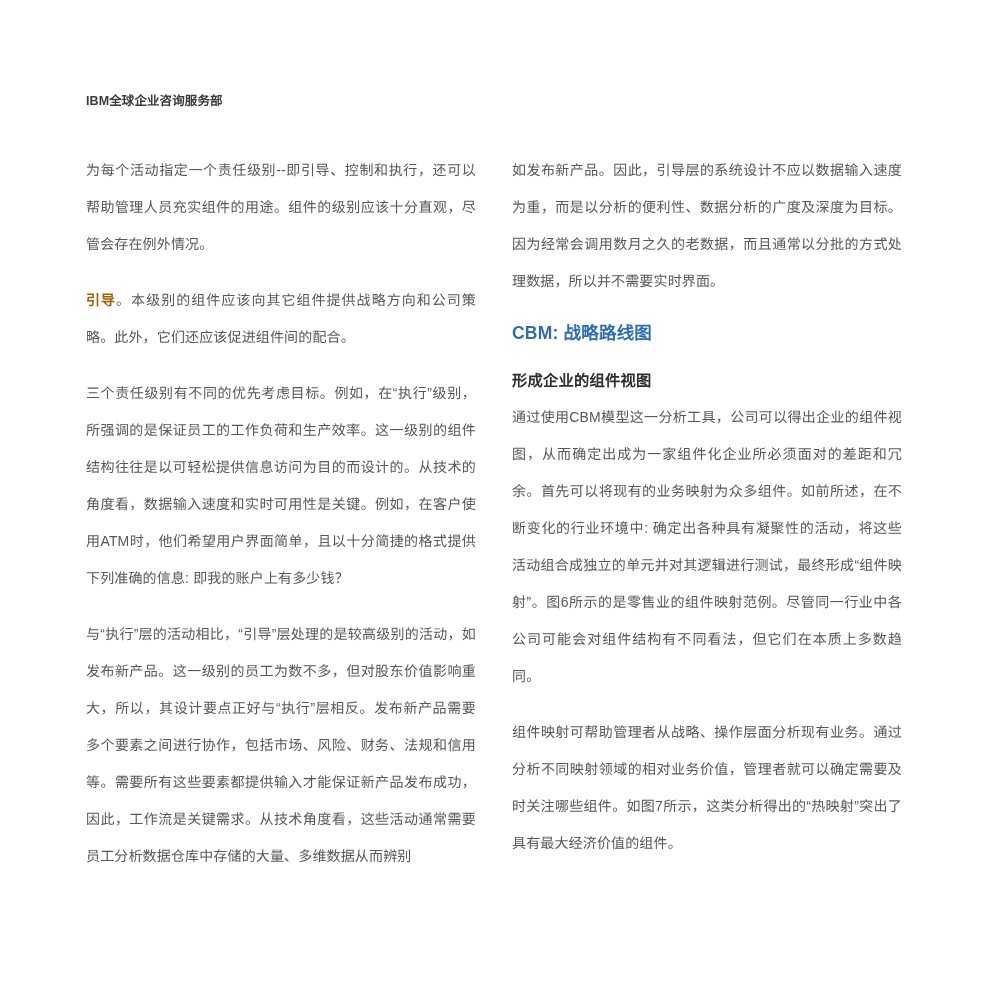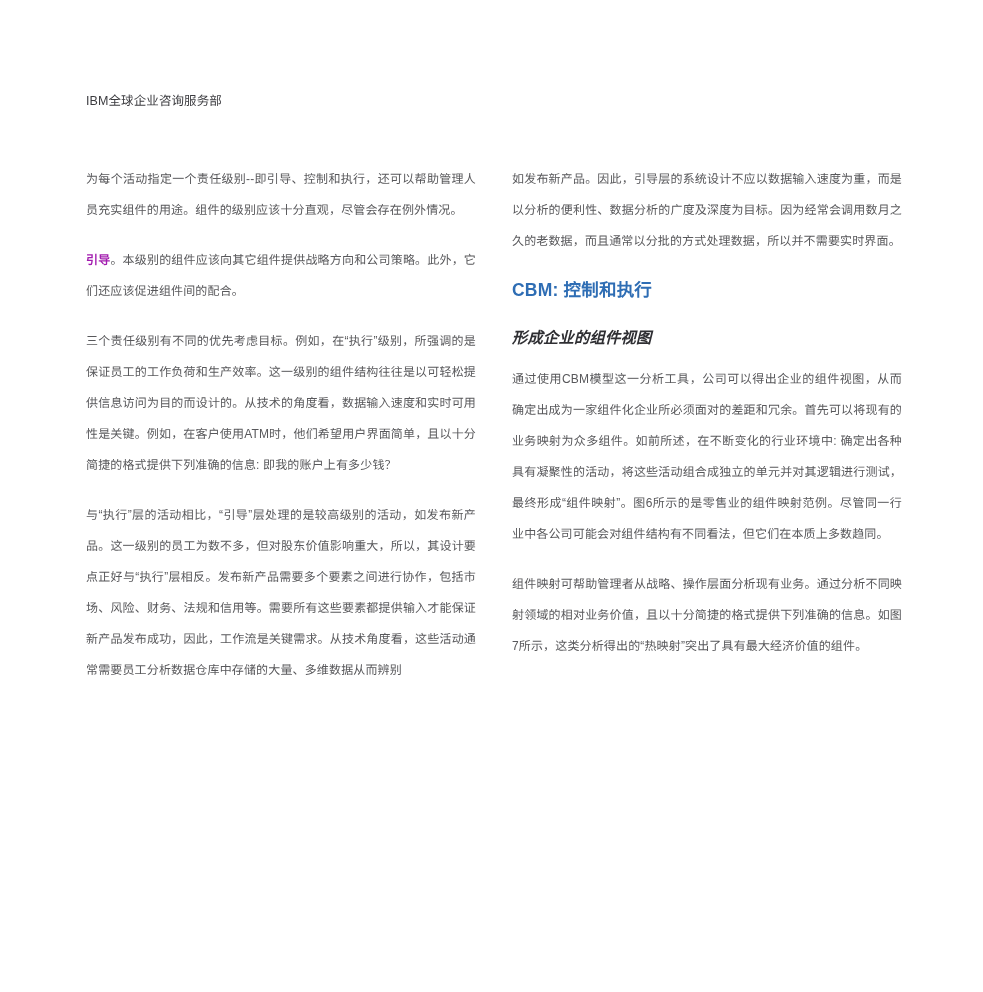--- a/index.html
+++ b/index.html
@@ -20,21 +20,21 @@
     overflow: hidden;
     box-sizing: border-box;
   }
 
   
   .runhead {
     position: absolute;
     left: 86px;
     top: 90px;
     font-size: 12.5px;
-    font-weight: normal;
+    font-weight: bold;
     letter-spacing: 0.1px;
     color: #3b3b3f;
     white-space: nowrap;
   }
 
   
   .columns {
     position: absolute;
     left: 86px;
     top: 152px;
@@ -44,53 +44,52 @@
     flex-direction: row;
     justify-content: space-between;
     align-items: flex-start;
   }
   .col {
     width: 390px;
     box-sizing: border-box;
   }
 
   p.para {
-    margin: 12px 0 19px 0;
-    font-size: 12px;
-    line-height: 31px;
+    margin: 0 0 19px 0;
+    font-size: 14px;
+    line-height: 37px;
     color: #58585b;
     text-align: justify;
     text-justify: inter-ideograph;
     letter-spacing: 0.15px;
     word-break: break-all;
   }
   p.para:last-child { margin-bottom: 0; }
 
   .lead {
     font-weight: bold;
-    color: #a21caf;
+    color: #a16207;
   }
 
   
   h2.sect-blue {
     margin: 10px 0 6px 0;
     font-size: 17.5px;
     line-height: 28px;
     font-weight: bold;
     color: #2e6db4;
     letter-spacing: 0.2px;
   }
   h3.sect-bold {
     margin: 20px 0 4px 0;
     font-size: 15.3px;
     line-height: 28px;
     font-weight: bold;
     color: #2f2f33;
     letter-spacing: 0.2px;
-    font-style: italic;
   }
 </style>
 </head>
 <body>
 
 <div class="page">
 
   <div class="runhead">IBM全球企业咨询服务部</div>
 
   <div class="columns">
@@ -106,25 +105,25 @@
       <p class="para"><span>三个责任级别有不同的优先考虑目标。例如，在“执行”级别，所强调的是保证员工的工作负荷和生产效率。这一级别的组件结构往往是以可轻松提供信息访问为目的而设计的。从技术的角度看，数据输入速度和实时可用性是关键。例如，在客户使用ATM时，他们希望用户界面简单，且以十分简捷的格式提供下列准确的信息: 即我的账户上有多少钱？</span></p>
 
       <p class="para"><span>与“执行”层的活动相比，“引导”层处理的是较高级别的活动，如发布新产品。这一级别的员工为数不多，但对股东价值影响重大，所以，其设计要点正好与“执行”层相反。发布新产品需要多个要素之间进行协作，包括市场、风险、财务、法规和信用等。需要所有这些要素都提供输入才能保证新产品发布成功，因此，工作流是关键需求。从技术角度看，这些活动通常需要员工分析数据仓库中存储的大量、多维数据从而辨别</span></p>
 
     </div>
 
     <div class="col">
 
       <p class="para"><span>如发布新产品。因此，引导层的系统设计不应以数据输入速度为重，而是以分析的便利性、数据分析的广度及深度为目标。因为经常会调用数月之久的老数据，而且通常以分批的方式处理数据，所以并不需要实时界面。</span></p>
 
-      <h2 class="sect-blue">CBM: 控制和执行</h2>
+      <h2 class="sect-blue">CBM: 战略路线图</h2>
 
 
       <h3 class="sect-bold">形成企业的组件视图</h3>
 
       <p class="para"><span>通过使用CBM模型这一分析工具，公司可以得出企业的组件视图，从而确定出成为一家组件化企业所必须面对的差距和冗余。首先可以将现有的业务映射为众多组件。如前所述，在不断变化的行业环境中: 确定出各种具有凝聚性的活动，将这些活动组合成独立的单元并对其逻辑进行测试，最终形成“组件映射”。图6所示的是零售业的组件映射范例。尽管同一行业中各公司可能会对组件结构有不同看法，但它们在本质上多数趋同。</span></p>
 
-      <p class="para"><span>组件映射可帮助管理者从战略、操作层面分析现有业务。通过分析不同映射领域的相对业务价值，且以十分简捷的格式提供下列准确的信息。如图7所示，这类分析得出的“热映射”突出了具有最大经济价值的组件。</span></p>
+      <p class="para"><span>组件映射可帮助管理者从战略、操作层面分析现有业务。通过分析不同映射领域的相对业务价值，管理者就可以确定需要及时关注哪些组件。如图7所示，这类分析得出的“热映射”突出了具有最大经济价值的组件。</span></p>
 
     </div>
 
   </div>
 </div>
 
 </body></html>

